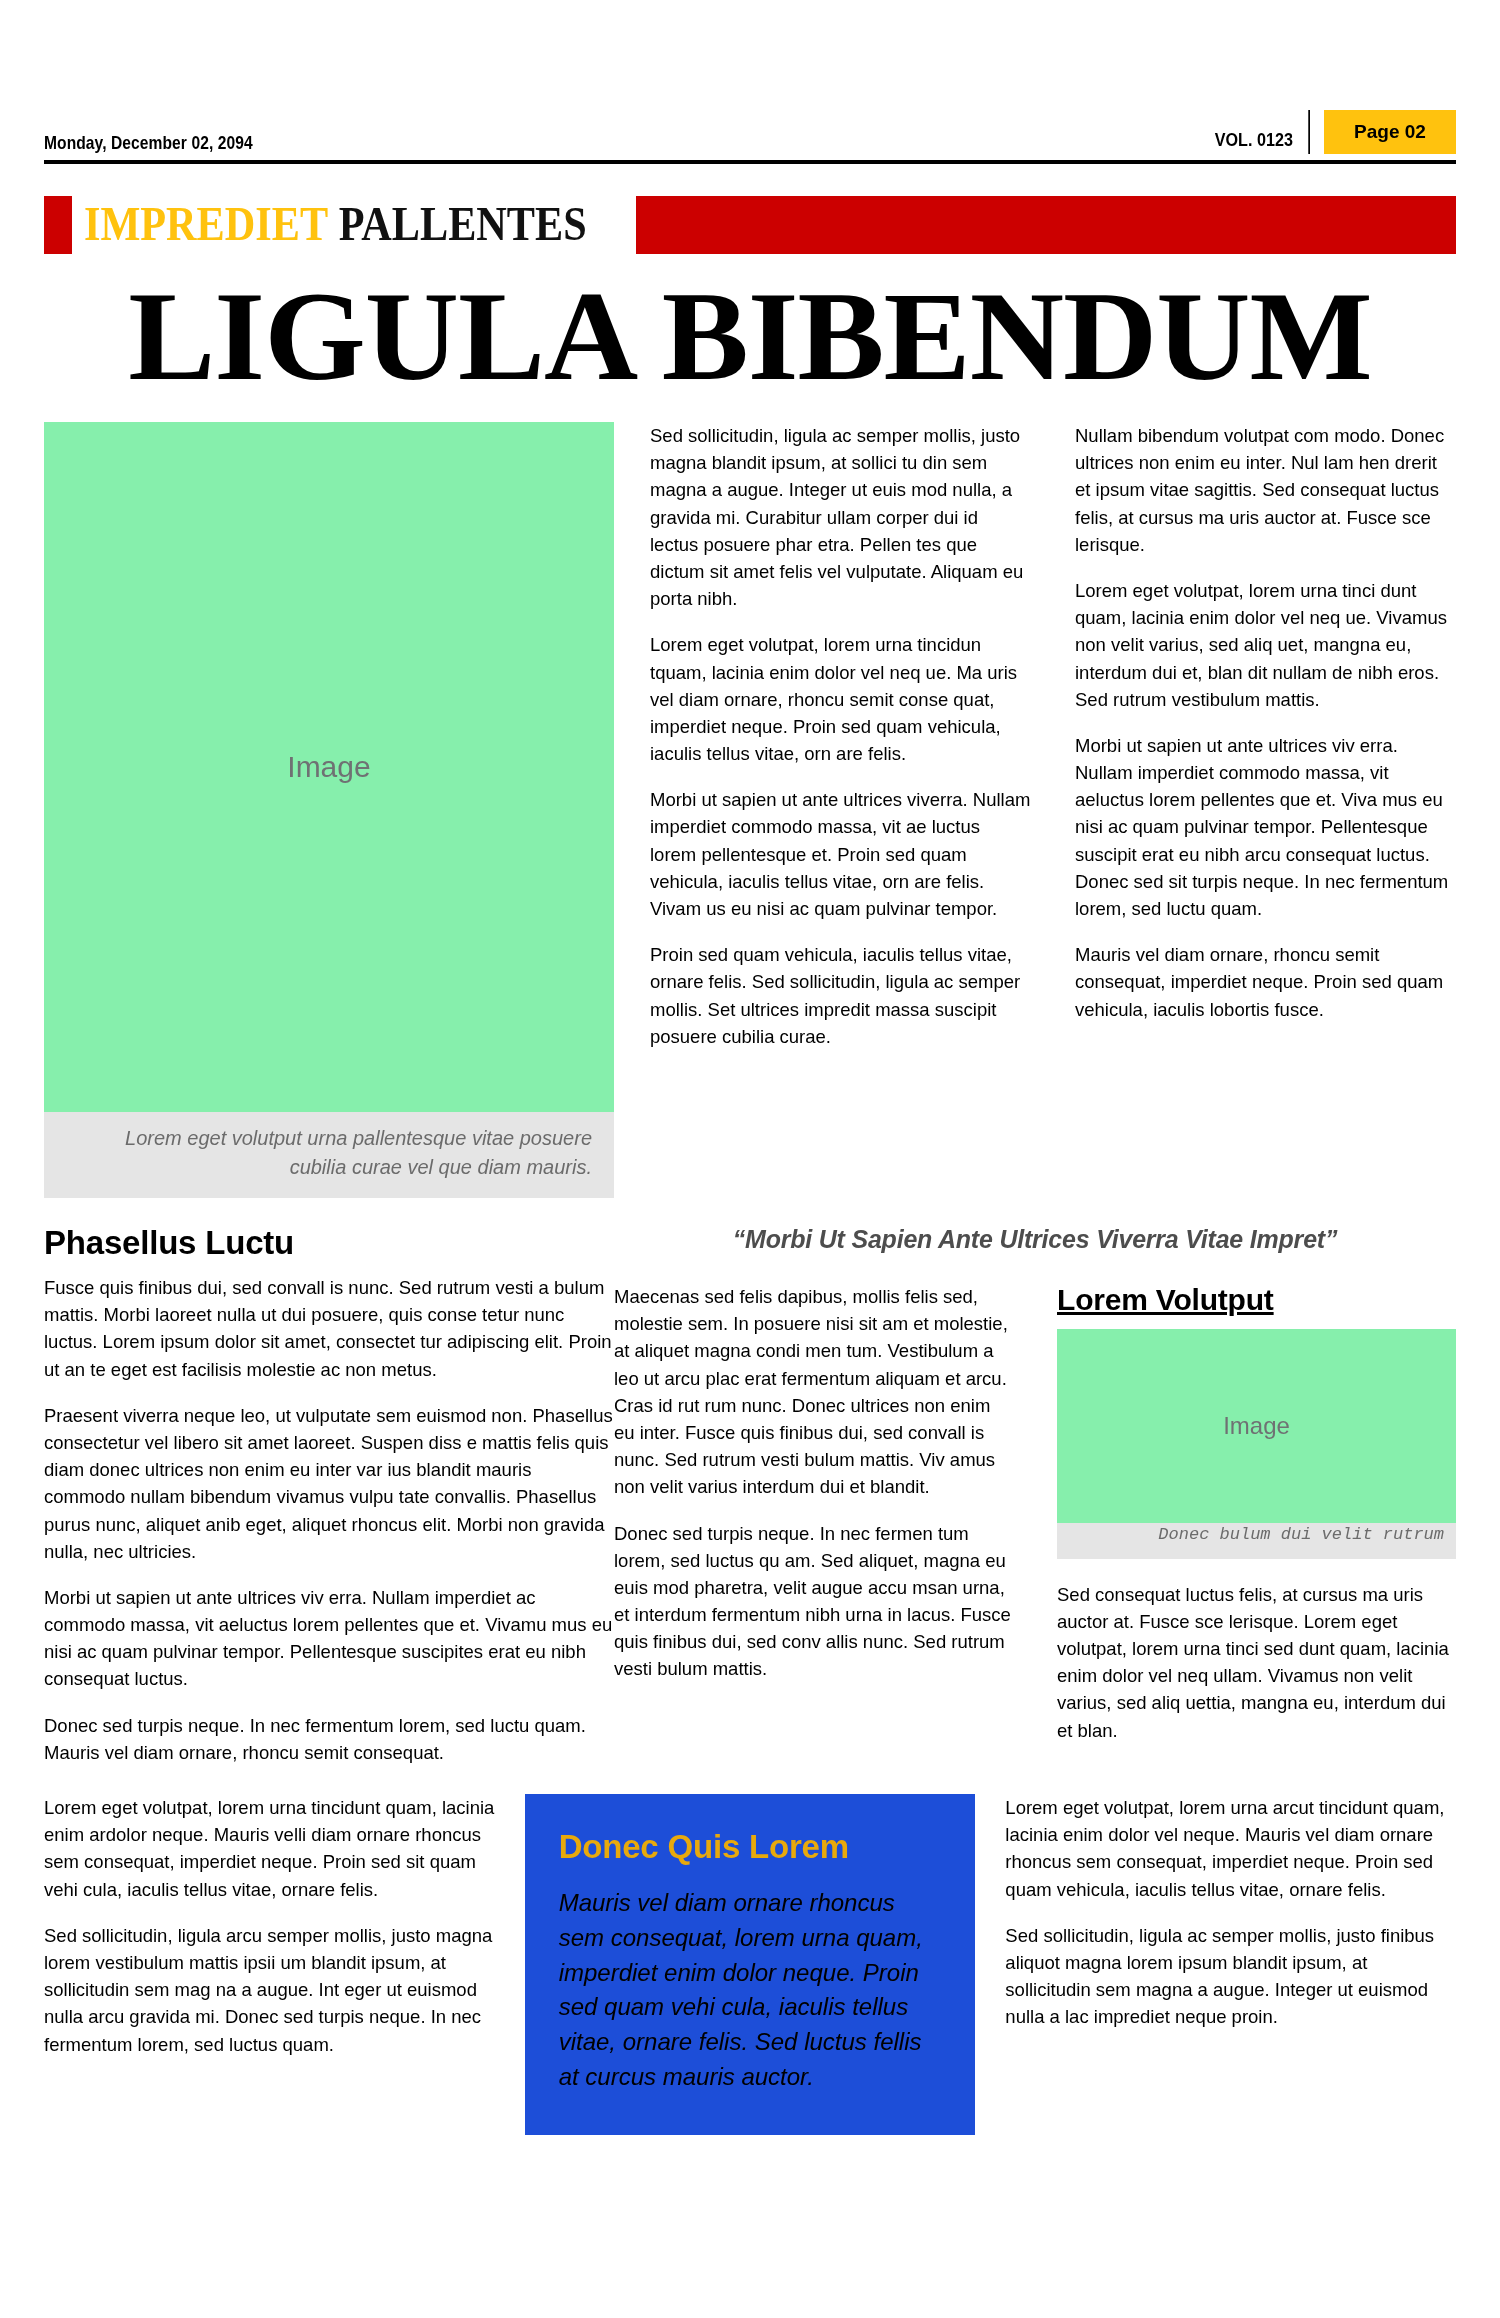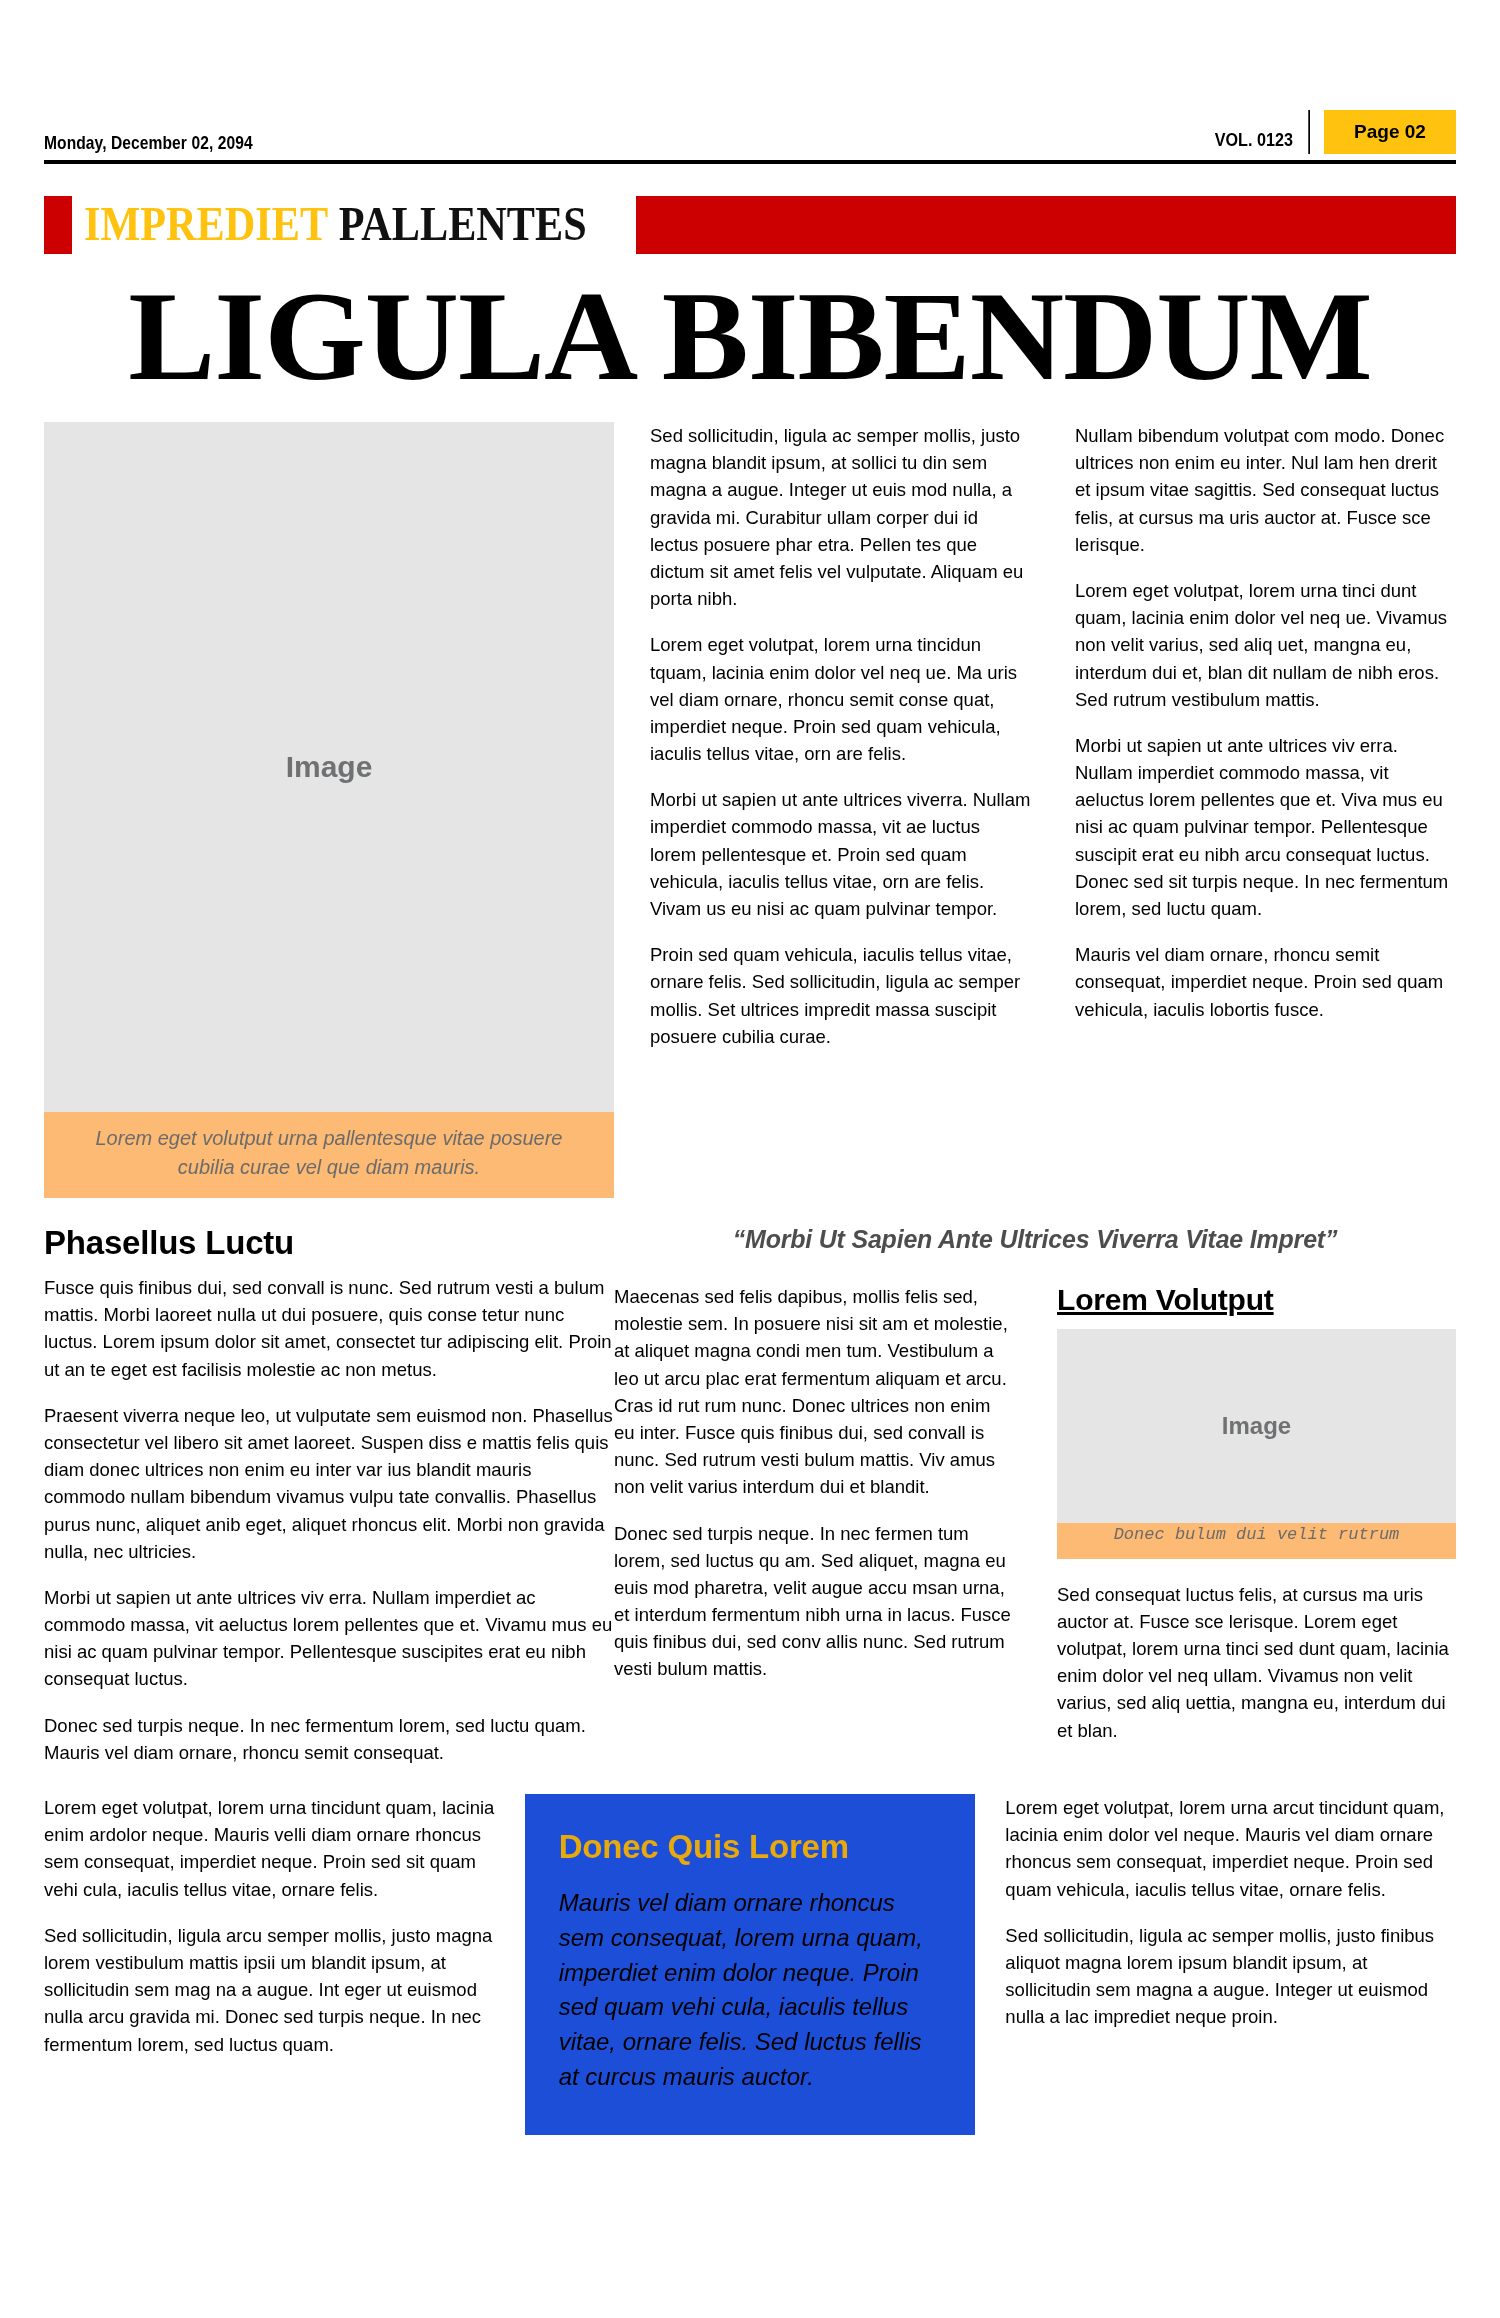--- a/index.html
+++ b/index.html
@@ -80,35 +80,34 @@
   
   .lead{
     display:flex;
     margin-top:22px;
     gap:36px;
   }
   .lead-left{width:570px;flex:0 0 570px;}
   .lead-right{flex:1;}
 
   .imgbox{
-    background:#e5e5e5;
+    background:#86efac;
     display:flex;align-items:center;justify-content:center;
     color:#6f7173;
     font-size:30px;
-    font-weight:bold;
   }
   .imgbox.tall{height:690px;}
   .imgbox.short{height:194px;font-size:24px;}
   .caption{
-    background:#fdba74;
+    background:#e5e5e5;
     color:#6b6b6b;
     font-style:italic;
     font-size:20px;
     line-height:1.45;
-    text-align:center;
+    text-align:right;
     padding:12px 22px 16px;
   }
   .caption.small{font-size:17px;padding:0 12px 11px;font-family:Liberation Mono, monospace;}
 
   .lead-head{
     font-size:38px;font-weight:bold;line-height:1.25;
     letter-spacing:-.2px;
     margin:0 0 26px 0;
   }
   .lead-head .hl{color:#FFC20E;}

